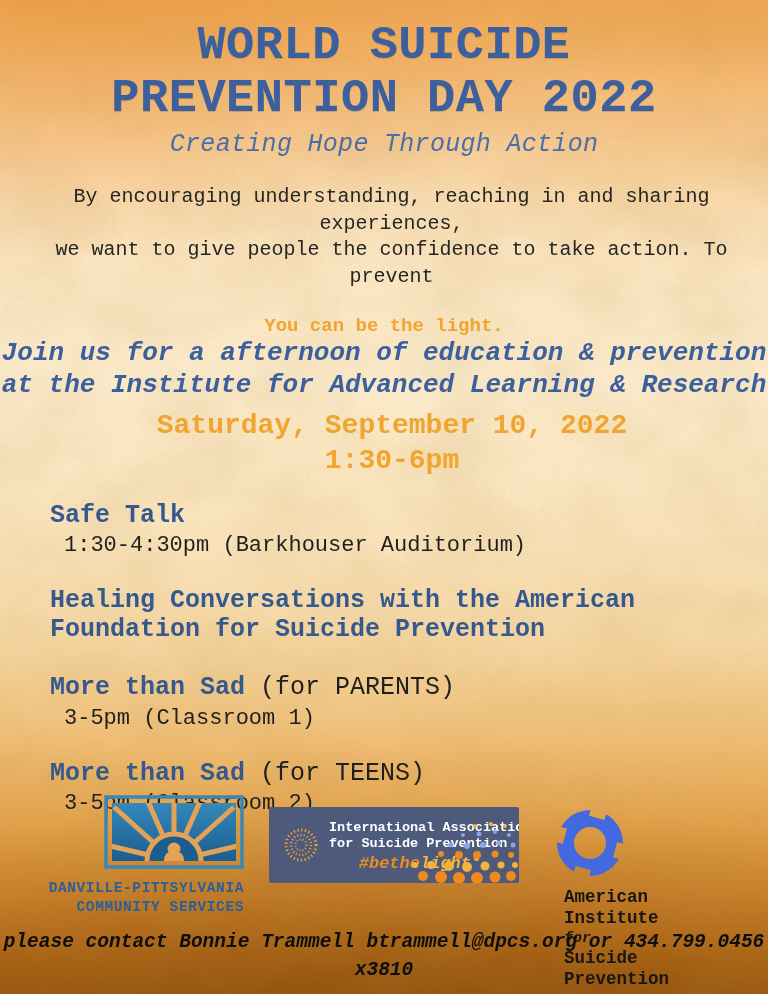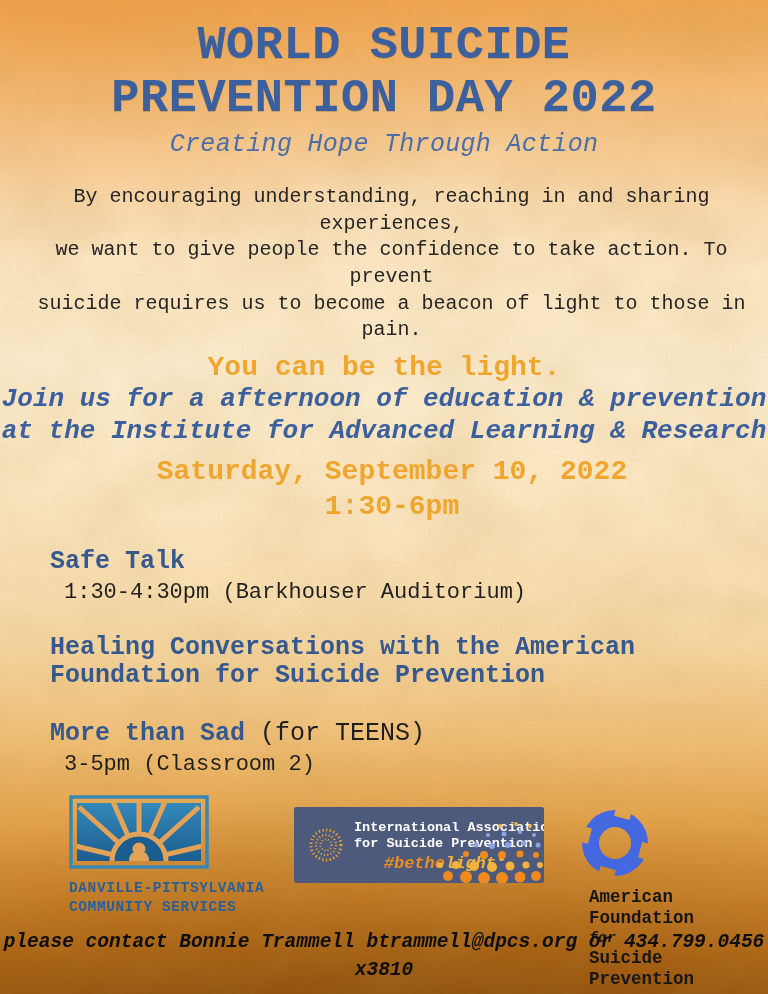--- a/index.html
+++ b/index.html
@@ -18,37 +18,37 @@
   .page-title{margin:0;padding-top:20px;text-align:center;color:#3c5f9e;
     font-size:47px;font-weight:800;line-height:1.12;letter-spacing:.5px;
     text-shadow:0 1px 0 rgba(120,80,20,.25);}
   .page-title span{display:block;}
   .subtitle{margin-top:5px;text-align:center;color:#4c6ea8;font-style:italic;
     font-size:25px;font-weight:500;letter-spacing:.3px;}
 
   .intro{margin-top:25px;text-align:center;color:#262626;font-size:20px;
     line-height:1.33;font-weight:500;}
   .intro span{display:block;padding-left:15px;}
-  .highlight{margin-top:8px;text-align:center;color:#efa52e;font-size:28px;font-weight:800;}
+  .highlight{margin-top:24px;text-align:center;color:#efa52e;font-size:19px;font-weight:800;}
 
   .invite{text-align:center;color:#3c5f9e;font-size:26px;
     font-weight:800;font-style:italic;line-height:1.25;}
   .invite span{display:block;}
   .date-block{margin-top:6px;text-align:center;color:#efa52e;font-size:28px;
     font-weight:800;line-height:1.25;margin-left:16px;}
   .date-block span{display:block;}
 
   .sessions{margin:24px 0 0 50px;width:700px;}
   .session{margin-bottom:29px;}
   .session-title{font-size:25px;line-height:1.15;color:#35598f;font-weight:800;}
   .session-title .ss{color:#1f1f1f;font-weight:500;}
   .session-detail{margin:3px 0 0 14px;font-size:22px;color:#1f1f1f;font-weight:500;}
 
   .logo-row{position:absolute;top:795px;left:0;width:768px;display:flex;align-items:flex-start;}
-  .logo-dpcs{margin-left:69px;width:200px;text-align:left;}
+  .logo-dpcs{margin-left:44px;width:200px;text-align:right;}
   .dpcs-text{margin-top:5px;color:#2b5f96;font-weight:800;font-size:14.5px;
     letter-spacing:.6px;line-height:1.3;}
   .dpcs-text span{display:block;}
 
   .logo-iasp{position:relative;margin:12px 0 0 25px;width:250px;height:76px;
     background:#4e5a7c;border-radius:2px;overflow:hidden;}
   .iasp-emblem{position:absolute;left:10px;top:16px;}
   .iasp-text{position:absolute;left:60px;top:13px;color:#fff;font-weight:700;
     font-size:13.5px;line-height:1.22;white-space:nowrap;}
   .iasp-text span{display:block;}
@@ -92,40 +92,43 @@
 
     <h1 class="page-title">
       <span>WORLD SUICIDE</span>
       <span>PREVENTION DAY 2022</span>
     </h1>
     <div class="subtitle">Creating Hope Through Action</div>
 
     <div class="intro">
       <span>By encouraging understanding, reaching in and sharing experiences,</span>
       <span>we want to give people the confidence to take action. To prevent</span>
-      <span>suicide requires us to become a beacon of light to those in pain.</span>
     </div>
     <div class="highlight">You can be the light.</div>
 
     <div class="invite">
       <span>Join us for a afternoon of education &amp; prevention</span>
       <span>at the Institute for Advanced Learning &amp; Research</span>
     </div>
     <div class="date-block">
       <span>Saturday, September 10, 2022</span>
       <span>1:30-6pm</span>
     </div>
 
     <div class="sessions">
       <div class="session">
         <div class="session-title"><span class="st">Safe Talk</span><span class="ss"></span></div>
         <div class="session-detail">1:30-4:30pm (Barkhouser Auditorium)</div>
       </div>
       <div class="session">
         <div class="session-title"><span class="st">Healing Conversations with the American Foundation for Suicide Prevention</span><span class="ss"></span></div>
+      </div>
+      <div class="session">
+        <div class="session-title"><span class="st">More than Sad</span><span class="ss"> (for PARENTS)</span></div>
+        <div class="session-detail">3-5pm (Classroom 1)</div>
       </div>
       <div class="session">
         <div class="session-title"><span class="st">More than Sad</span><span class="ss"> (for TEENS)</span></div>
         <div class="session-detail">3-5pm (Classroom 2)</div>
       </div>
     </div>
 
     <div class="logo-row">
 
       <div class="logo-dpcs">
@@ -232,21 +235,21 @@
                 <g transform="rotate(285 38 38)">
                     <rect x="30" y="-2" width="16" height="14"></rect>
                   </g>
               </g>
             </mask>
           </defs>
           <circle cx="38" cy="38" r="33" fill="#4468e0" mask="url(#ringmask)"></circle>
         </svg>
         <div class="afsp-text">
           <span>American</span>
-          <span>Foundation</span>
+          <span>Institute</span>
           <span>
               <span class="forw">for</span>
               <span> Suicide</span>
             </span>
           <span>Prevention</span>
         </div>
       </div>
 
     </div>
 

